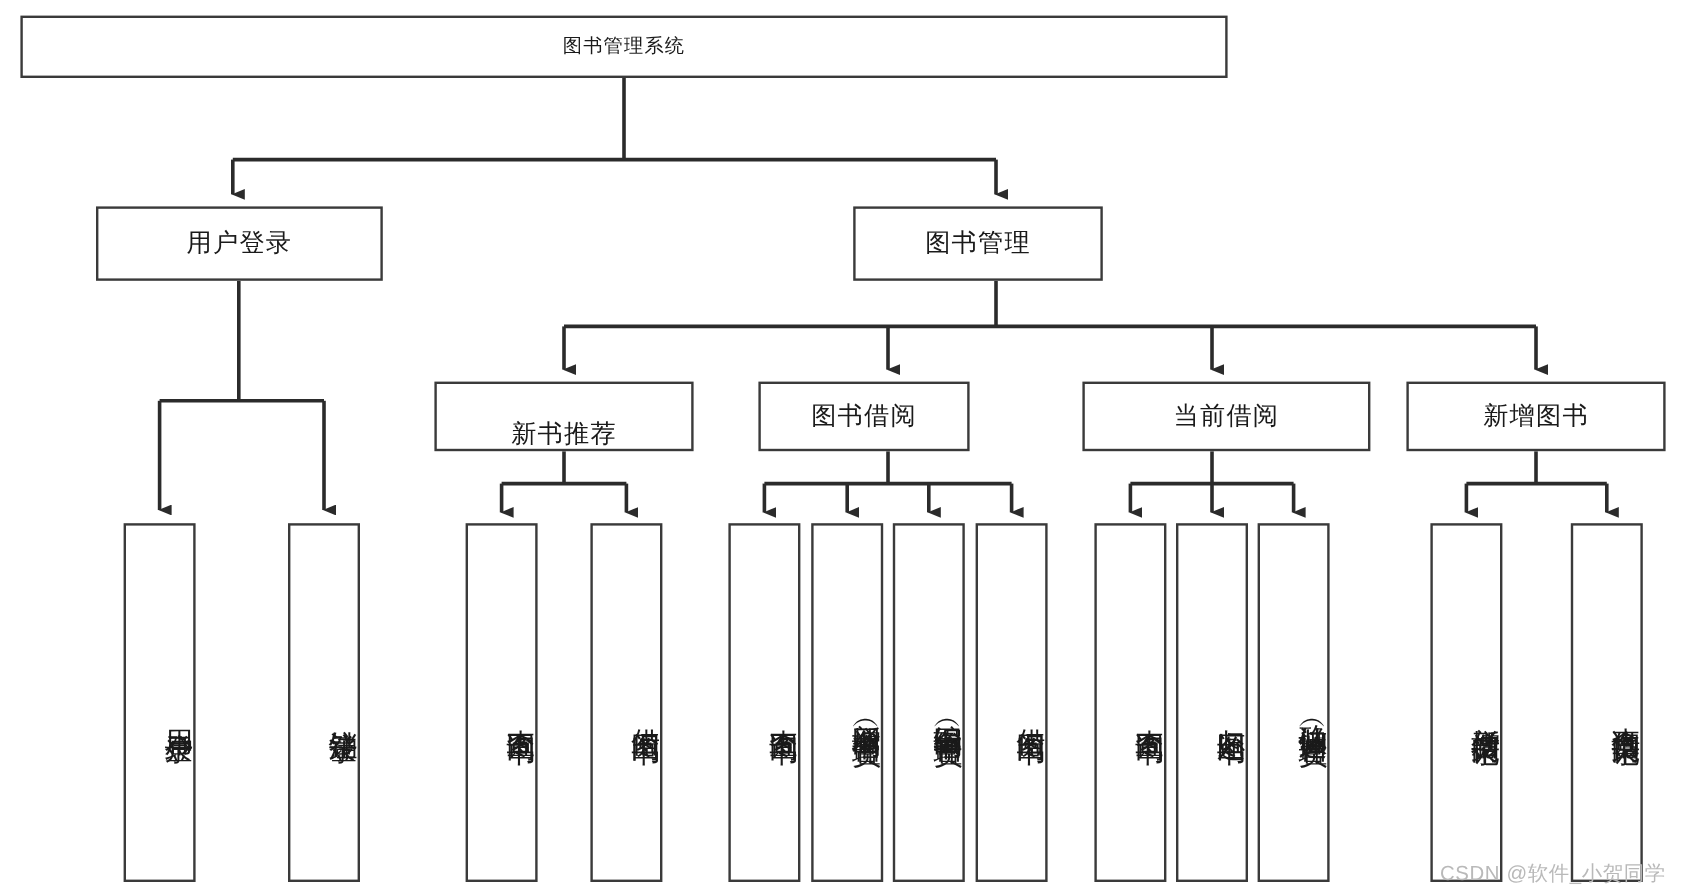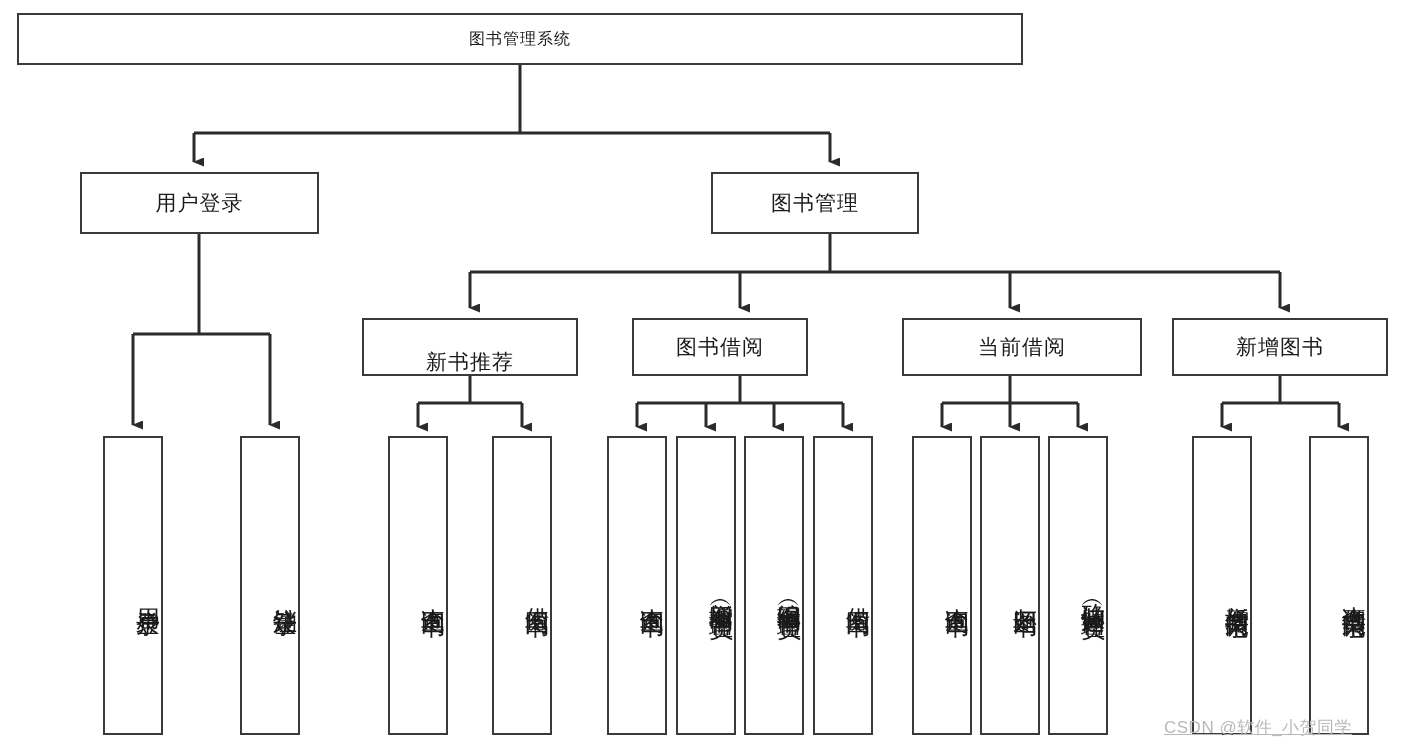--- a/index.html
+++ b/index.html
@@ -201,15 +201,15 @@
   </div>
 
   <div class="node vert" style="left:1192px; top:436px; width:60px; height:299px;">
     <span class="vtext">新增借阅记录</span>
   </div>
 
   <div class="node vert" style="left:1309px; top:436px; width:60px; height:299px;">
     <span class="vtext">查询借阅记录</span>
   </div>
 
-  <div class="watermark" style="left:1164px; top:716px;text-decoration:underline;">CSDN @软件_小贺同学</div>
+  <div class="watermark" style="left:1200px; top:716px;">CSDN @软件_小贺同学</div>
 
 </div>
 
 </body></html>

